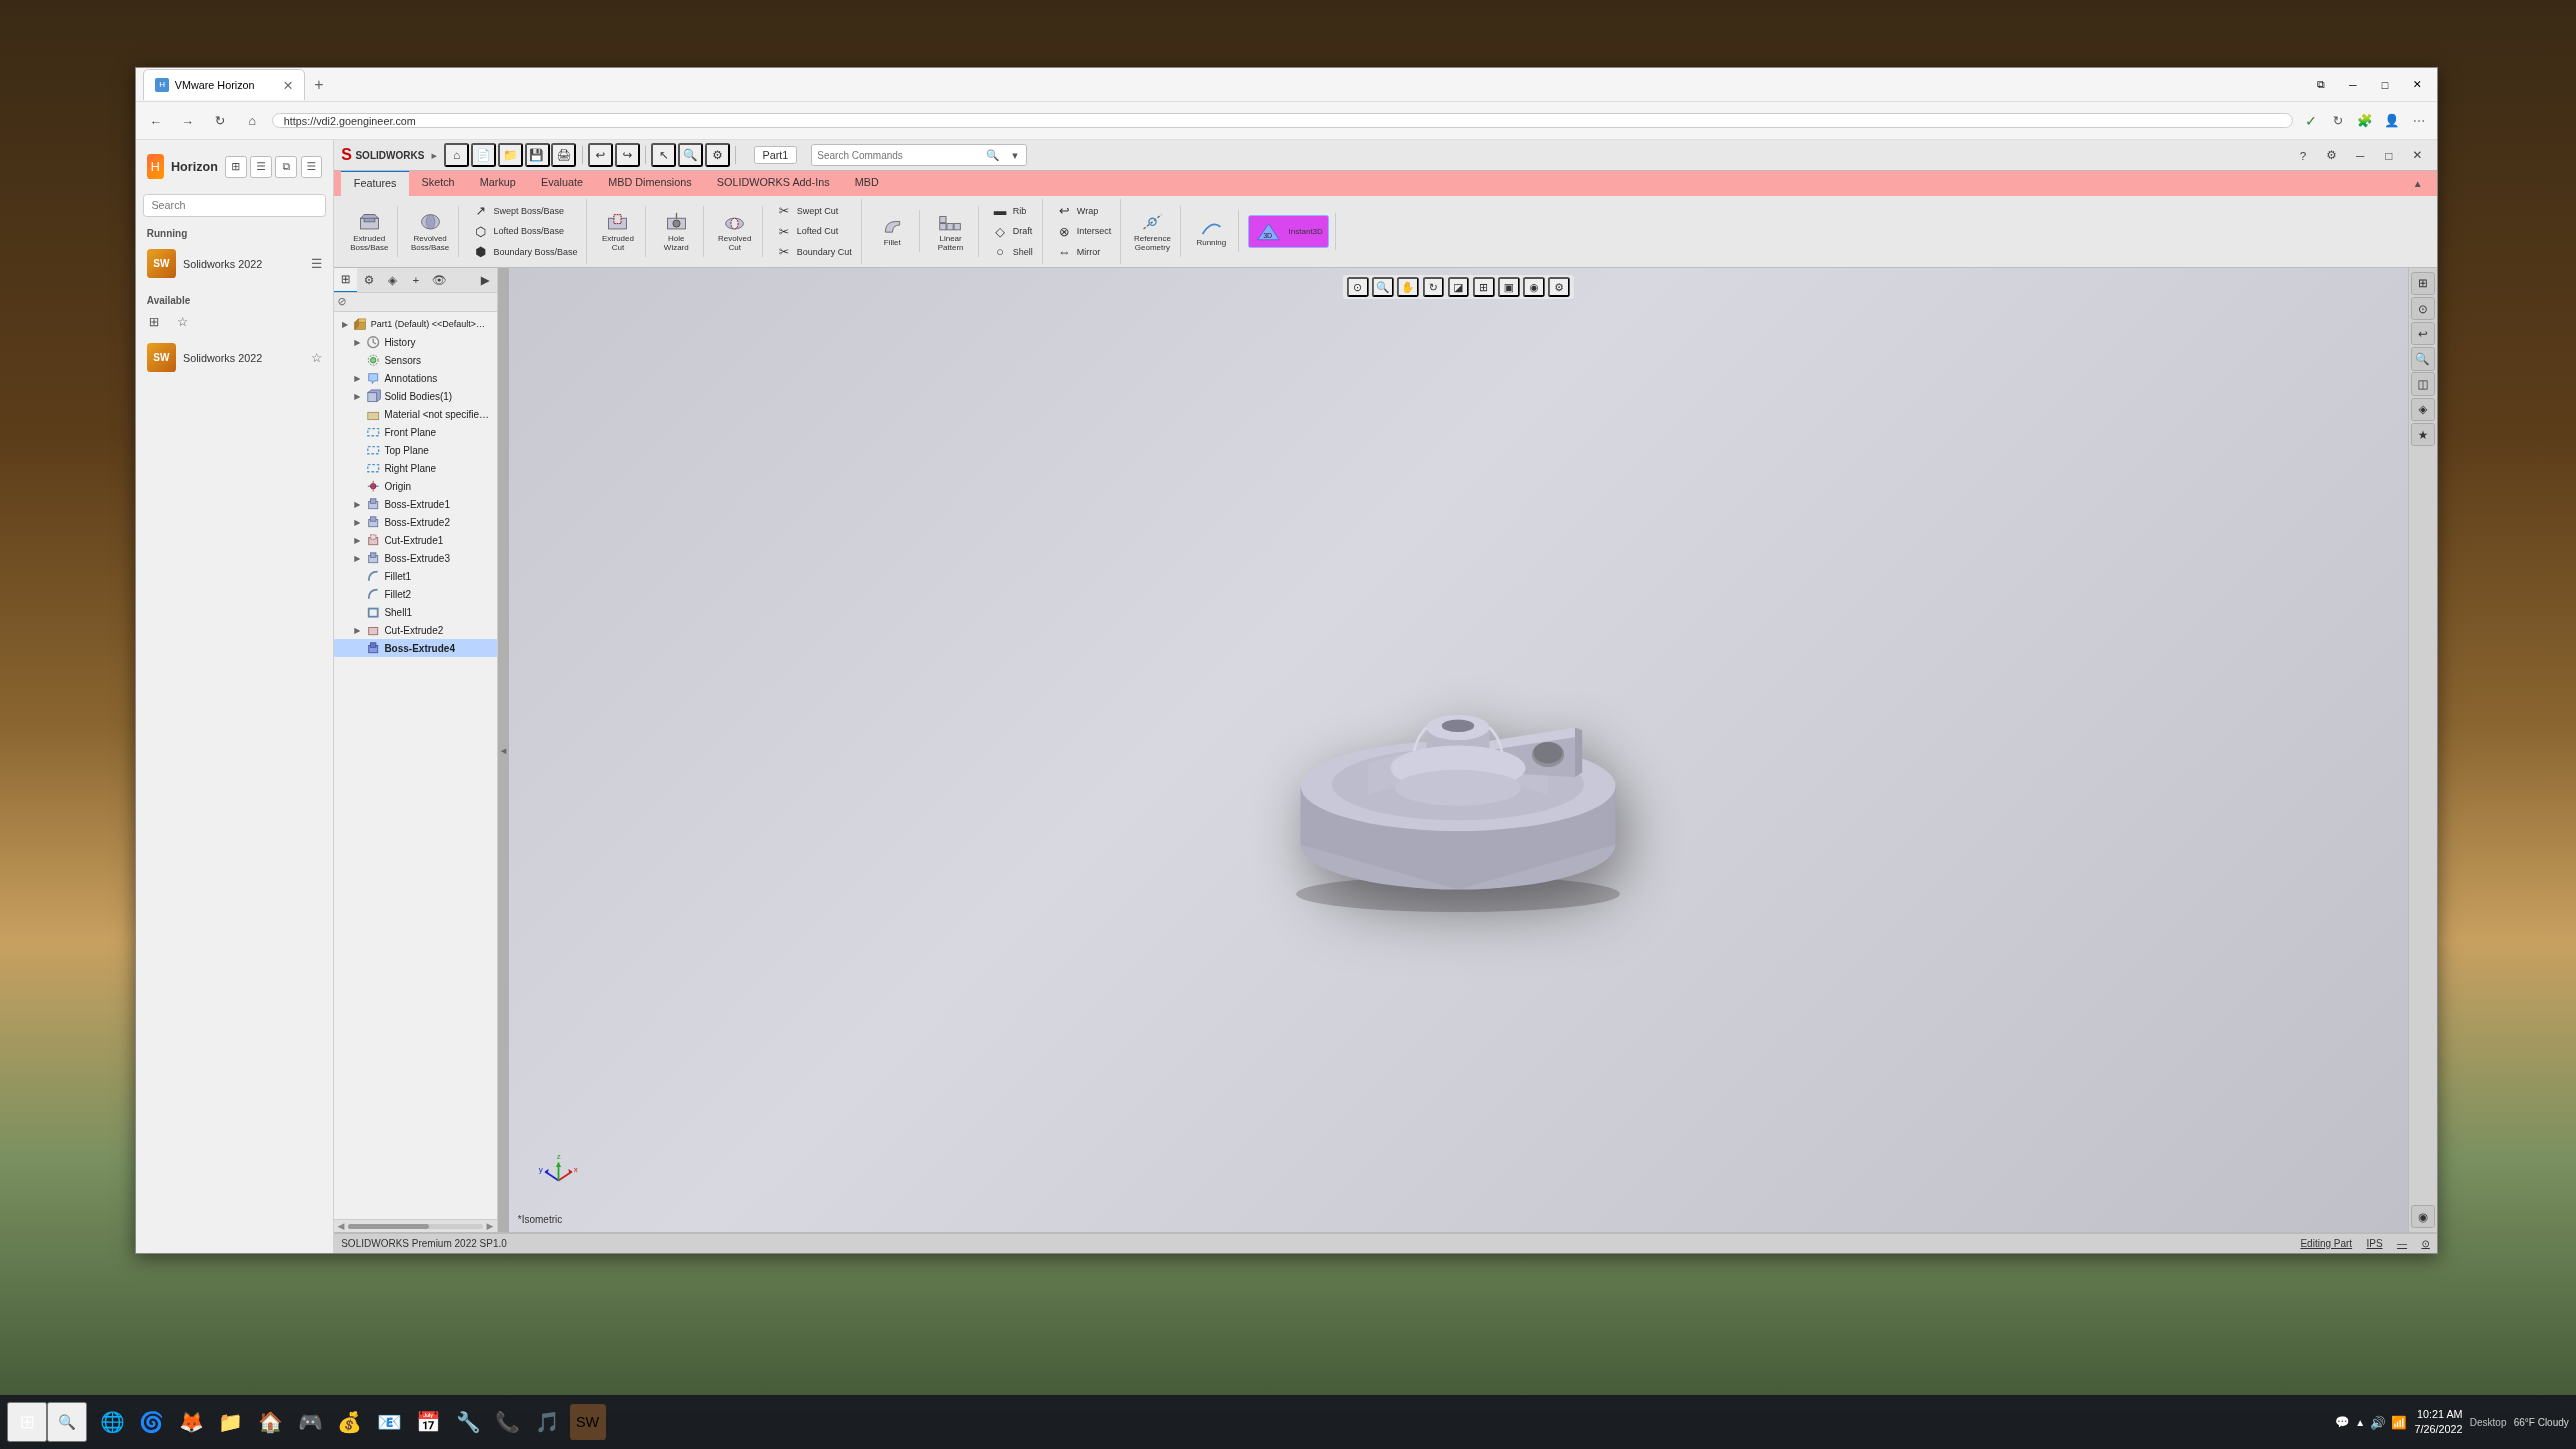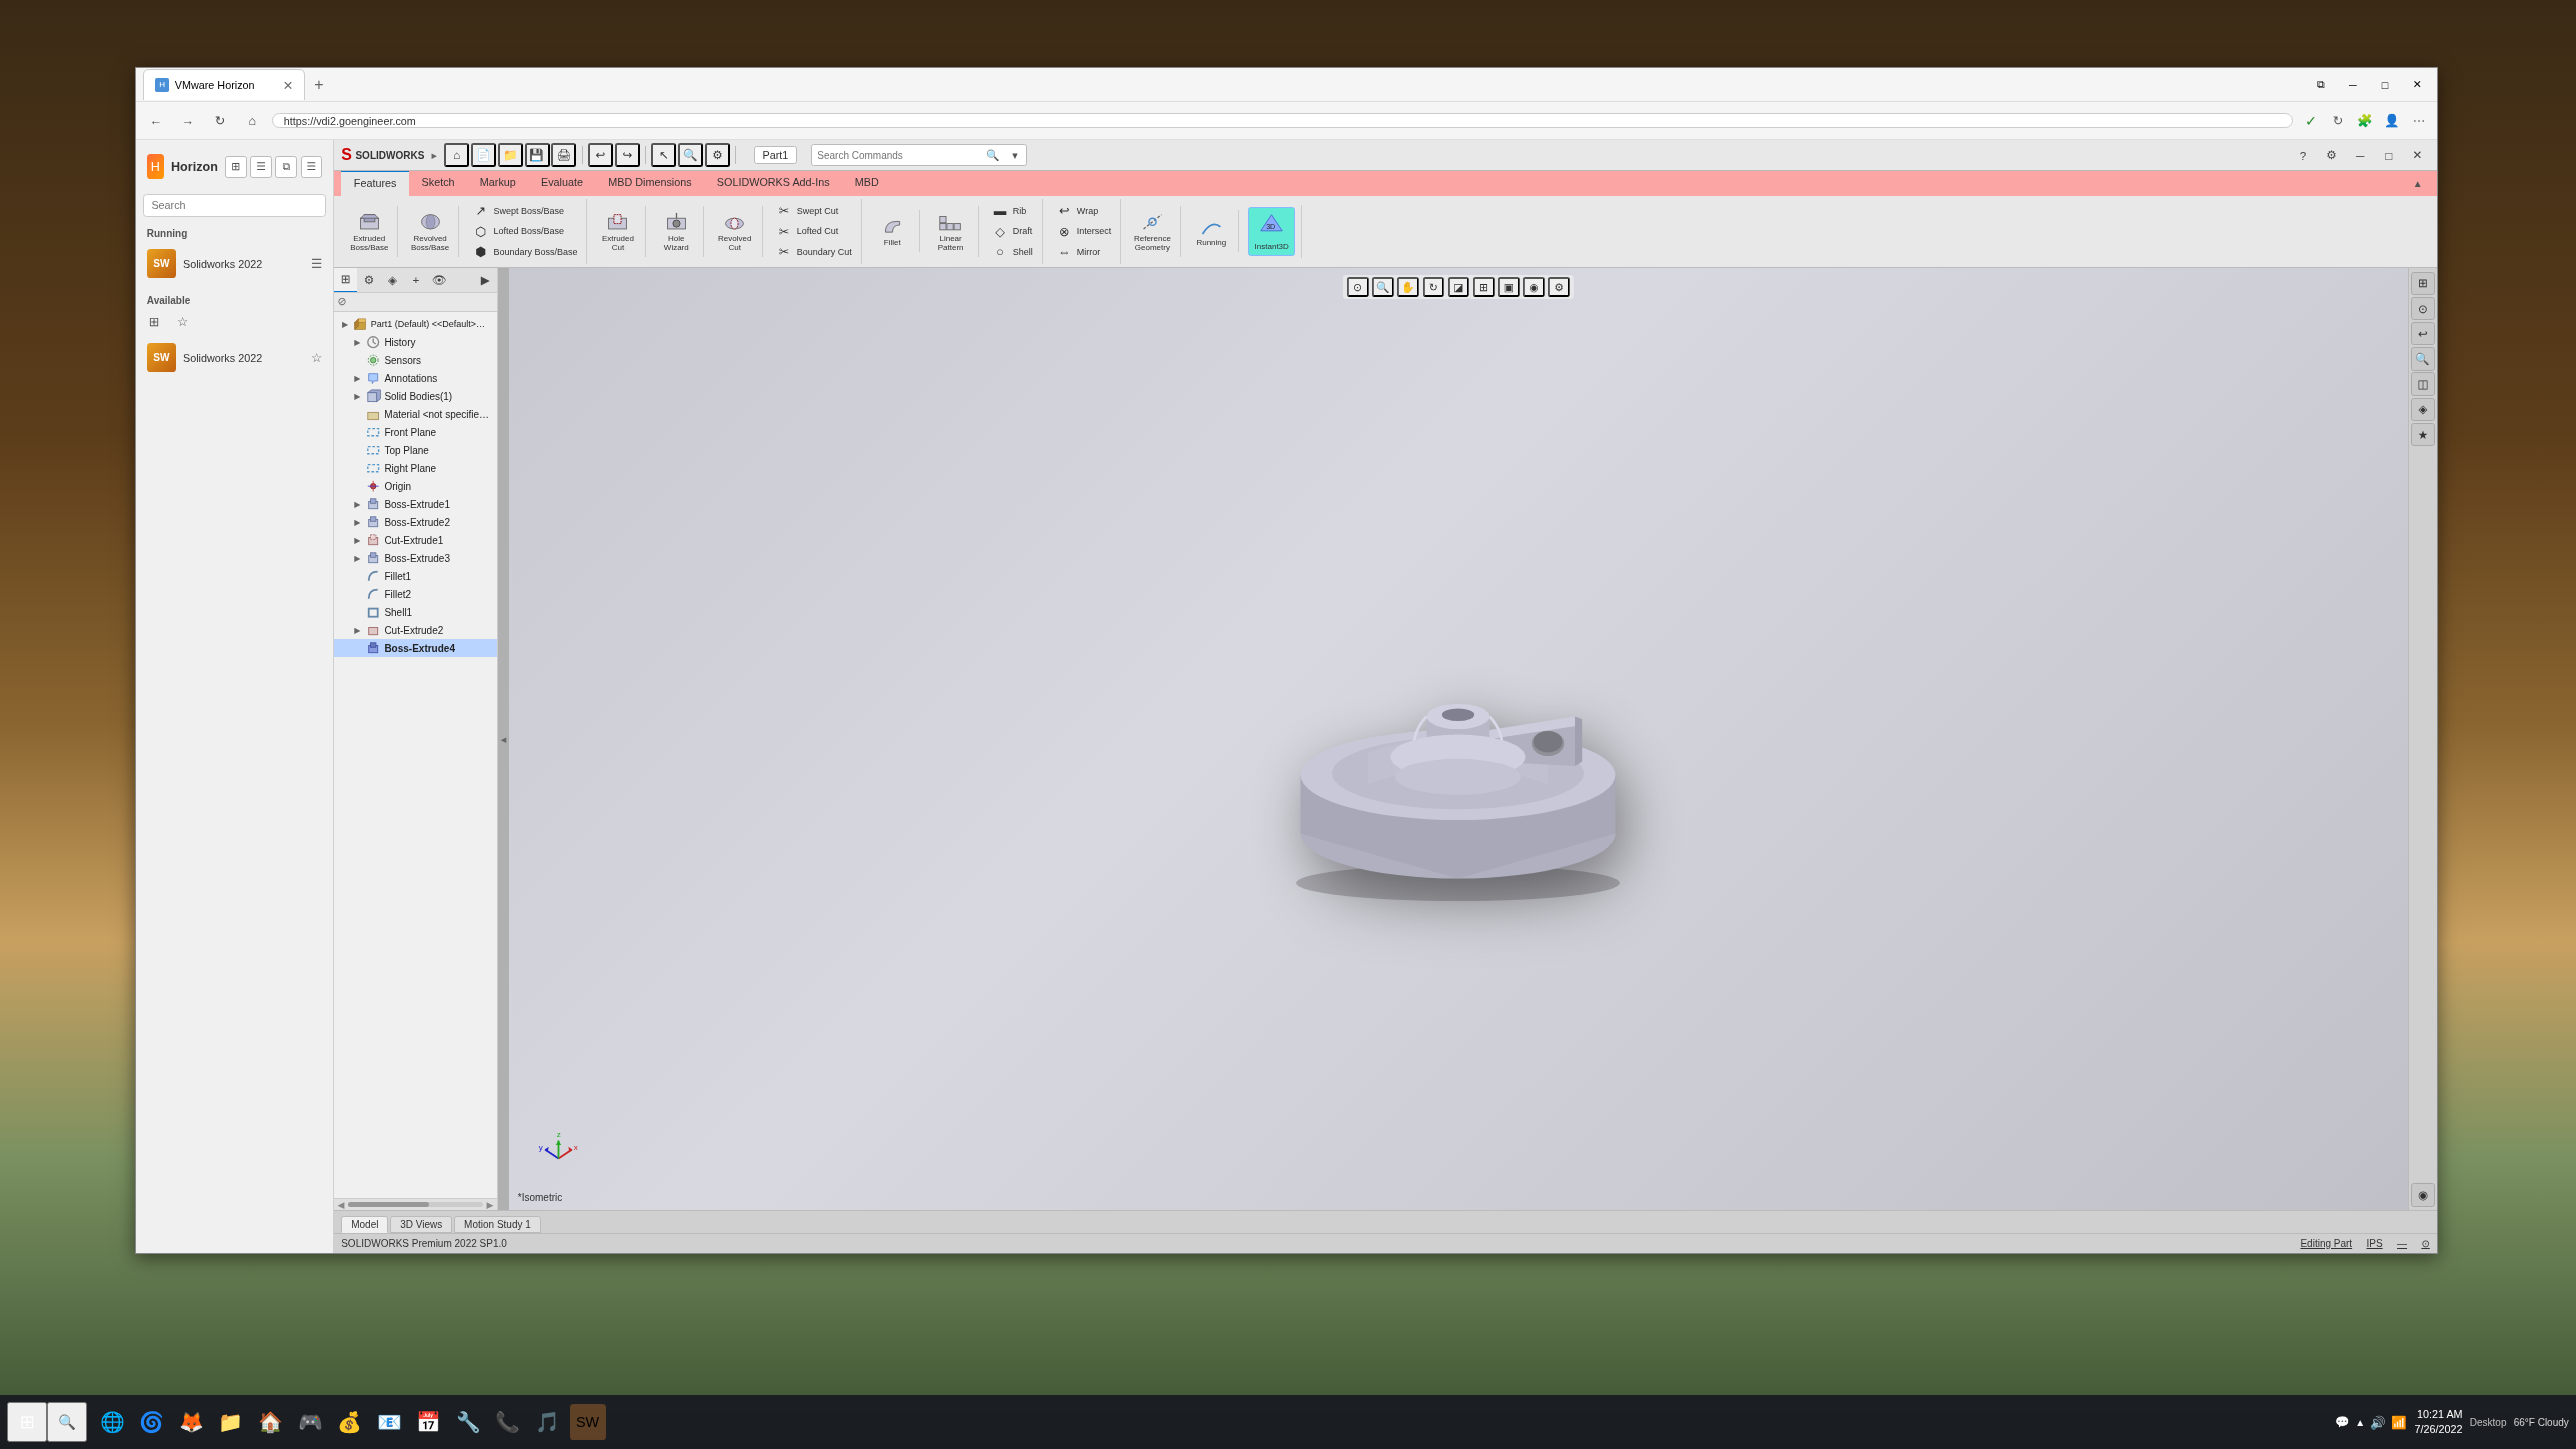--- a/index.html
+++ b/index.html
@@ -749,27 +749,27 @@
       width: 216px;
     }
 
     .green-check {
       color: #2a8a2a;
       font-size: 14.4px;
     }
 
     
     .instant3d-btn {
-      background: #5eead4;
+      background: #d946ef;
       border: 0.9px solid #88b8ff;
       border-radius: 2.7px;
       padding: 3.6px 5.4px;
       cursor: pointer;
       display: flex;
-      flex-direction: column;
+      flex-direction: row;
       align-items: center;
       gap: 7px;
     }
   </style>
 </head>
 <body>
 
 <div class="desktop-bg"></div>
 
 <div class="browser-window">
@@ -1407,25 +1407,20 @@
           <button class="rt-btn">🔍</button>
           <button class="rt-btn">◫</button>
           <button class="rt-btn">◈</button>
           <button class="rt-btn">★</button>
           <div style="flex:1;"></div>
           <button class="rt-btn">◉</button>
         </div>
       </div>
 
       <div style="background:#d0d0d0; border-top: 0.9px solid #bbb;">
-        <div style="display:flex; align-items:flex-end; padding: 0 7.2px; gap: 1.8px; height: 21.6px;">
-          <div class="bottom-tab active">Model</div>
-          <div class="bottom-tab">3D Views</div>
-          <div class="bottom-tab">Motion Study 1</div>
-        </div>
         <div class="sw-status-bar">
           <span>SOLIDWORKS Premium 2022 SP1.0</span>
           <div class="status-right">
             <span>Editing Part</span>
             <span>IPS</span>
             <span>—</span>
             <span>⊙</span>
           </div>
         </div>
       </div>

